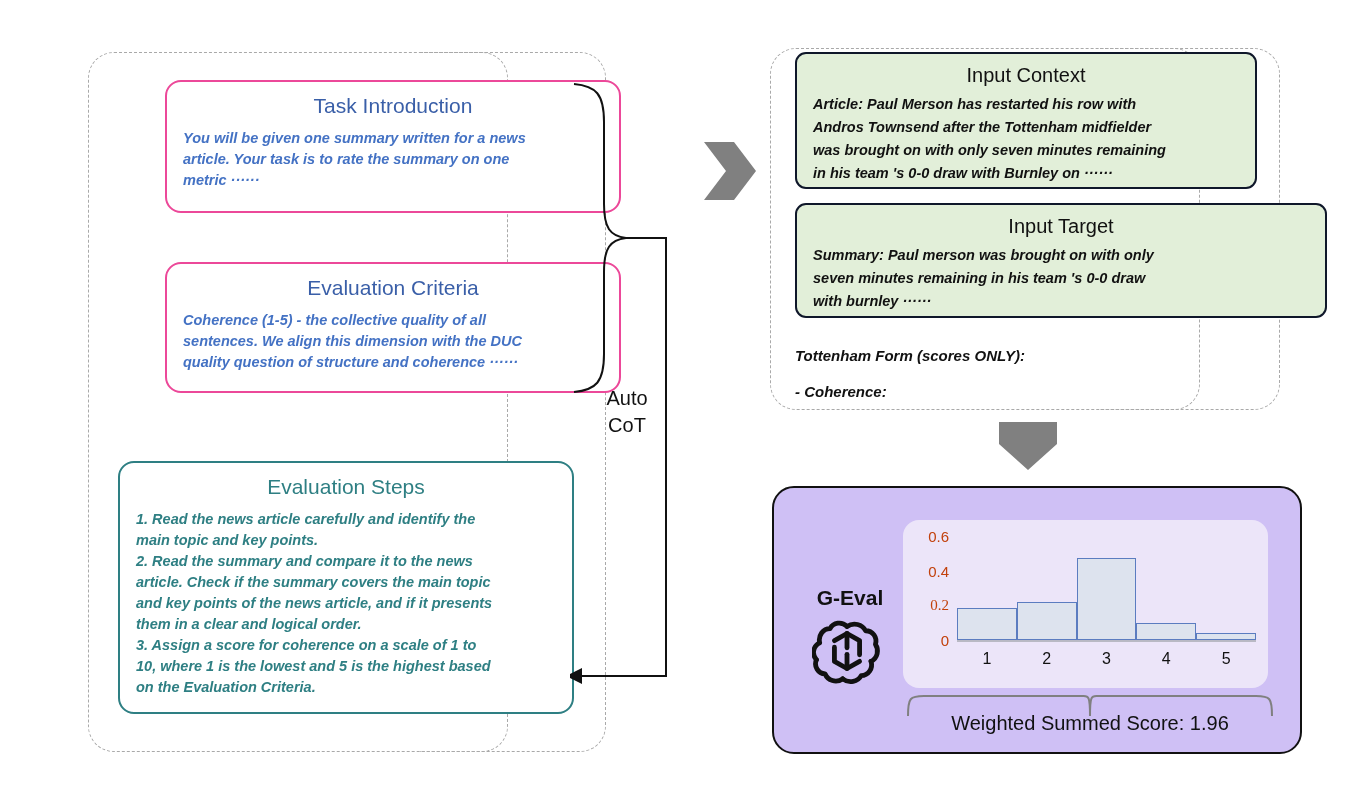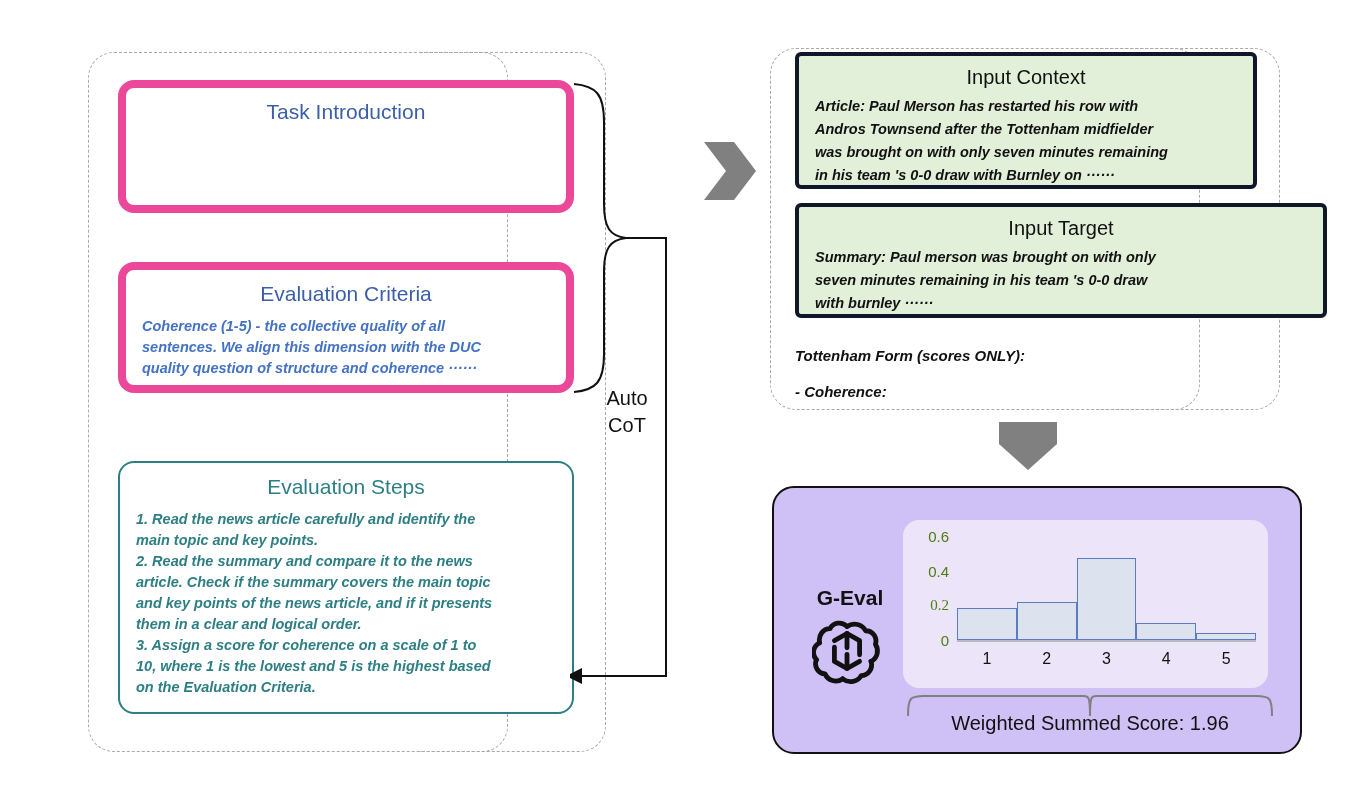--- a/index.html
+++ b/index.html
@@ -38,21 +38,21 @@
     border-radius: 0 26px 26px 0;
     border-left: none;
   }
 
   
   .pbox {
     border-radius: 16px;
     background: #ffffff;
     padding: 10px 16px 12px 16px;
   }
-  .pbox.blue  { border: 8px solid #ec4899; }
+  .pbox.blue  { border: 2px solid #ec4899; margin-left: 47px; }
   .pbox.teal  { border: 2px solid #2e7f83; }
 
   .pbox-title {
     text-align: center;
     font-size: 21px;
     line-height: 28px;
     font-weight: 400;
     margin-bottom: 8px;
   }
   .pbox.blue .pbox-title { color: #3a5fa8; }
@@ -103,22 +103,22 @@
     width: 180px;
     height: 362px;
     border-top: 1.5px dashed #a9a9a9;
     border-right: 1.5px dashed #a9a9a9;
     border-bottom: 1.5px dashed #a9a9a9;
     border-left: none;
     border-radius: 0 26px 26px 0;
   }
 
   .gbox {
-    border: 4px solid #0f172a;
-    border-radius: 6px;
+    border: 2px solid #0f172a;
+    border-radius: 11px;
     background: #e2efd9;
     padding: 8px 16px 10px 16px;
   }
   .gbox-title {
     text-align: center;
     font-size: 20px;
     line-height: 27px;
     color: #111;
     margin-bottom: 4px;
   }
@@ -170,21 +170,21 @@
     height: 168px;
     background: #ece5f9;
     border-radius: 16px;
   }
   .ytick {
     position: absolute;
     right: 0;
     width: 34px;
     text-align: right;
     font-size: 15px;
-    color: #4d7c0f;
+    color: #c2410c;
     transform: translateY(-50%);
   }
   .xtick {
     position: absolute;
     top: 0;
     width: 40px;
     text-align: center;
     font-size: 16px;
     color: #111;
     transform: translateX(-50%);
@@ -211,20 +211,23 @@
   }
 </style>
 </head>
 <body>
 
 <div class="abs" id="left-container"></div>
 <div class="abs" id="left-container-ext"></div>
 
 <div class="abs pbox blue" id="box-task-intro">
   <div class="pbox-title">Task Introduction</div>
+  <div class="pbox-body">You will be given one summary written for a news
+article. Your task is to rate the summary on one
+metric ······</div>
 </div>
 
 <div class="abs pbox blue" id="box-eval-crit">
   <div class="pbox-title">Evaluation Criteria</div>
   <div class="pbox-body">Coherence (1-5) -  the collective quality of all
 sentences. We align this dimension with the DUC
 quality question of structure and coherence ······</div>
 </div>
 
 <div class="abs pbox teal" id="box-eval-steps">

